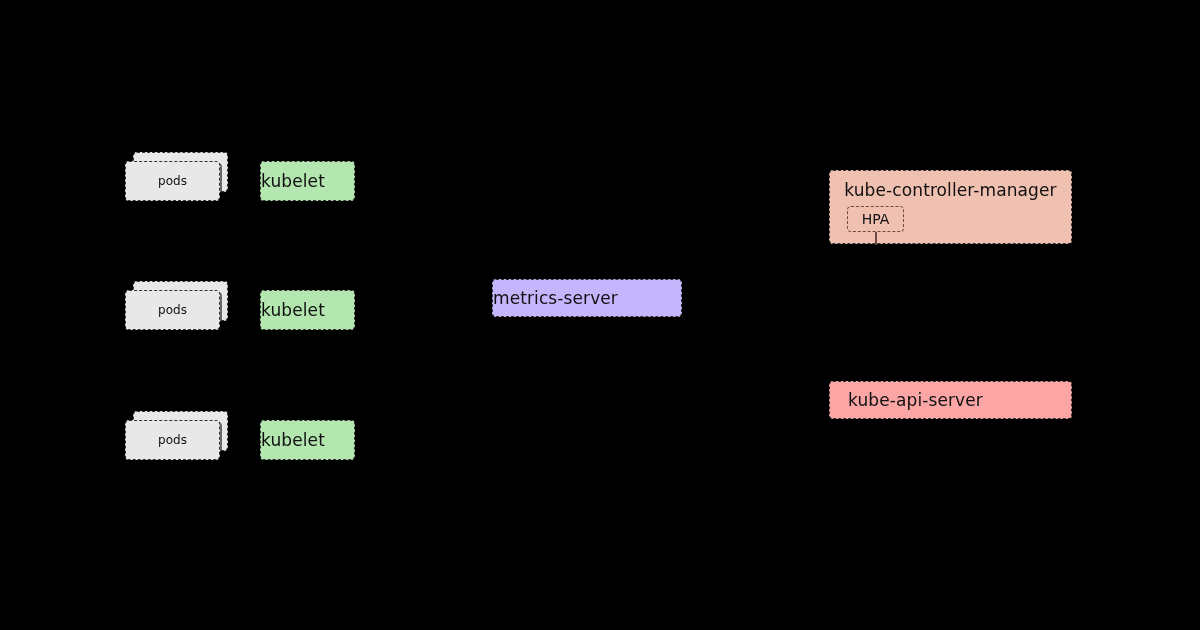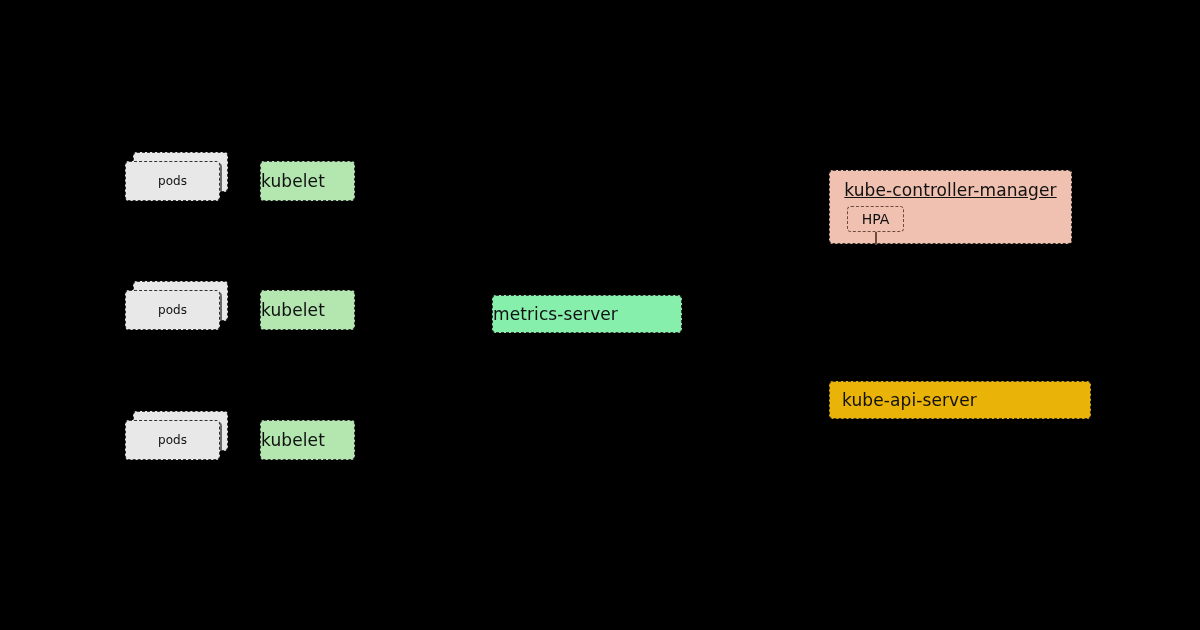--- a/index.html
+++ b/index.html
@@ -91,21 +91,20 @@
   
   .stub {
     position: absolute;
     background: #6b4a40;
   }
 
   
   .node.titled {
     align-items: flex-start;
     justify-content: flex-start;
-    text-decoration: underline;
   }
   .node.titled > .node-title {
     width: 100%;
     text-align: center;
     padding-top: 9px;
     font-size: 17px;
   }
 </style>
 </head>
 <body>
@@ -135,32 +134,32 @@
     <div class="sheet-back"></div>
     <div class="sheet-front">
       <span>pods</span>
     </div>
   </div>
 
   <div class="node" style="left:260px; top:290px; width:95px; height:40px; background:#b4e7b0;">
     <span>kubelet</span>
   </div>
 
-  <div class="node" style="left:492px; top:295px; width:190px; height:38px; background:#86efac;">
+  <div class="node" style="left:492px; top:279px; width:190px; height:38px; background:#c4b5fd;">
     <span>metrics-server</span>
   </div>
 
   <div class="stack" style="left:125px; top:411px; width:105px; height:58px;">
     <div class="sheet-back"></div>
     <div class="sheet-front">
       <span>pods</span>
     </div>
   </div>
 
   <div class="node" style="left:260px; top:420px; width:95px; height:40px; background:#b4e7b0;">
     <span>kubelet</span>
   </div>
 
-  <div class="node" style="left:829px; top:381px; width:262px; height:38px; background:#eab308; justify-content:flex-start; padding-left:12px;">
+  <div class="node" style="left:829px; top:381px; width:243px; height:38px; background:#fca5a5; justify-content:flex-start; padding-left:18px;">
     <span>kube-api-server</span>
   </div>
 
 </div>
 
 </body></html>

